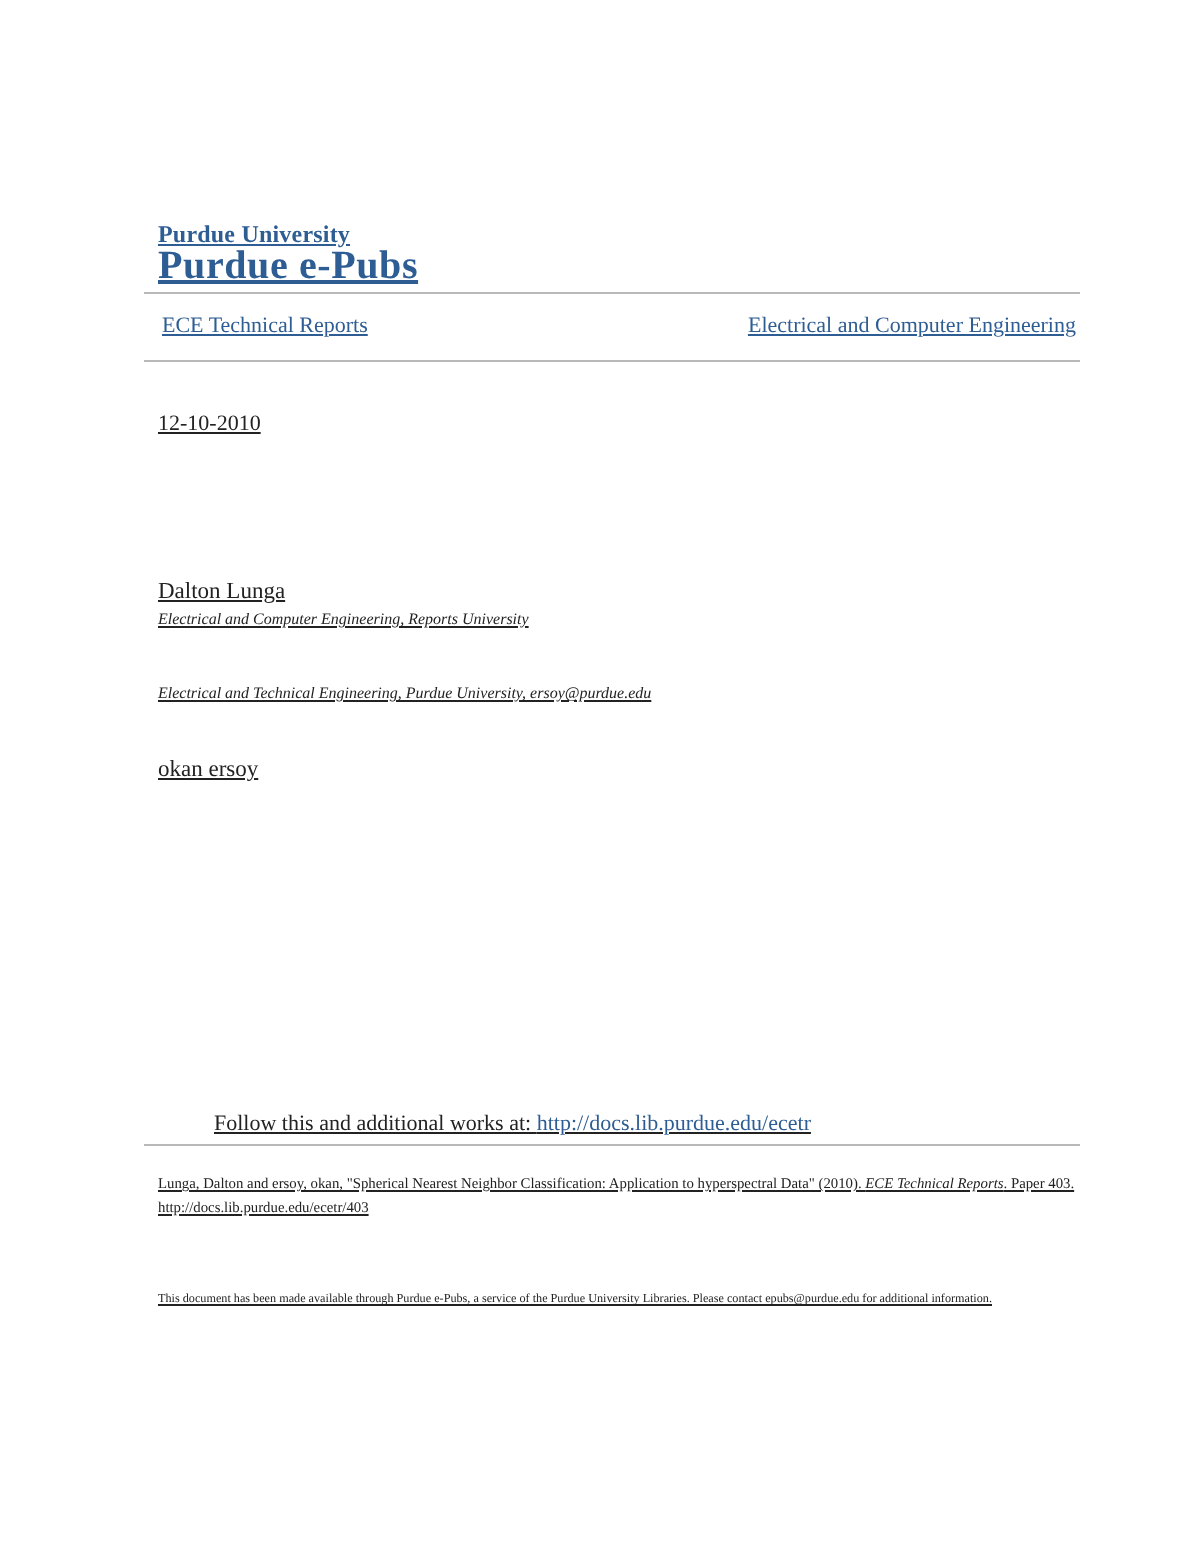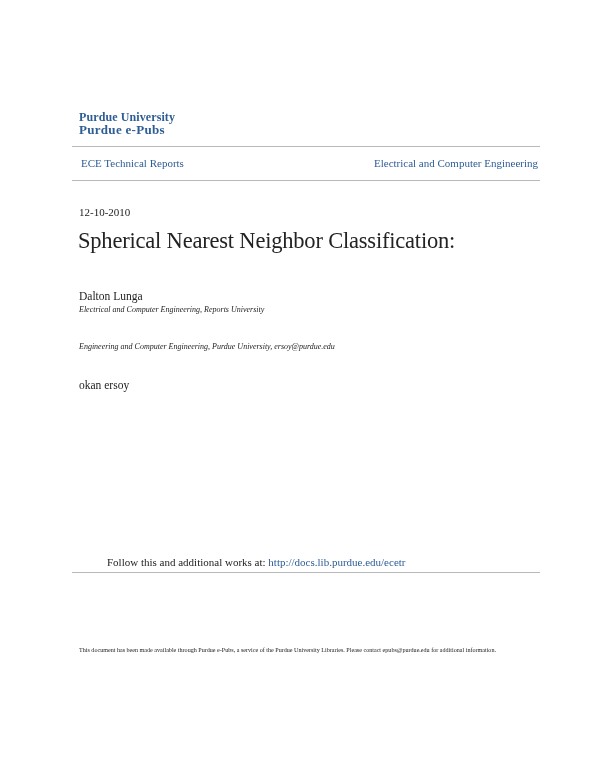--- a/index.html
+++ b/index.html
@@ -14,35 +14,35 @@
       overflow: hidden;
       font-family: "DejaVu Serif", "Liberation Serif", serif;
       color: #222;
     }
     .page {
       position: absolute;
       left: 0; top: 0;
       width: 600px; height: 776px;
       background: #fff;
     }
-    .abs { position: absolute; white-space: nowrap; }
+    .abs { position: absolute; white-space: nowrap; text-decoration: underline; }
 
     .brand-small {
       left: 79px; top: 110px;
       font-family: "Liberation Serif", serif;
       font-weight: bold;
       font-size: 12px;
       color: #2e5d94;
       letter-spacing: 0.1px;
     }
     .brand-large {
       left: 79px; top: 122px;
       font-family: "Liberation Serif", serif;
       font-weight: bold;
-      font-size: 13px;
+      font-size: 20px;
       color: #2e5d94;
       letter-spacing: 0.3px;
     }
     .hr {
       position: absolute;
       left: 72px;
       width: 468px;
       height: 1px;
       background: #b9b9b9;
     }
@@ -138,31 +138,34 @@
   <div class="hr top"></div>
 
   <div class="abs nav-link nav-left">ECE Technical Reports</div>
   <div class="abs nav-link nav-right">Electrical and Computer Engineering</div>
 
   <div class="hr mid"></div>
 
   <div class="abs date">12-10-2010</div>
 
   <div class="abs title">
-    <span>Spherical Nearest Neighbor Classification:</span>
   </div>
 
   <div class="abs author-name a1-name">Dalton Lunga</div>
   <div class="abs author-aff a1-aff">Electrical and Computer Engineering, Reports University</div>
 
   <div class="abs author-name a2-name">okan ersoy</div>
-  <div class="abs author-aff a2-aff">Engineering and Computer Engineering, Purdue University, ersoy@purdue.edu</div>
+  <div class="abs author-aff a2-aff">Electrical and Technical Engineering, Purdue University, ersoy@purdue.edu</div>
 
   <div class="abs follow">
     <span>Follow this and additional works at: </span><a>http://docs.lib.purdue.edu/ecetr</a>
   </div>
 
   <div class="hr foot"></div>
 
+  <div class="abs citation">
+    <span>Lunga, Dalton and ersoy, okan, "Spherical Nearest Neighbor Classification: Application to hyperspectral Data" (2010). </span><span class="it">ECE Technical Reports</span><span>. Paper 403.</span>
+    <span class="url">http://docs.lib.purdue.edu/ecetr/403</span>
+  </div>
 
   <div class="abs notice">This document has been made available through Purdue e-Pubs, a service of the Purdue University Libraries. Please contact epubs@purdue.edu for additional information.</div>
 
 </div>
 
 </body></html>

